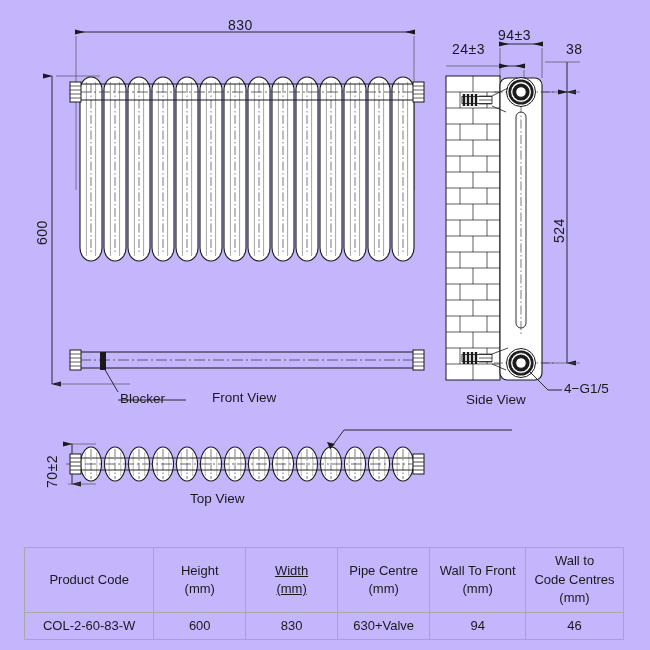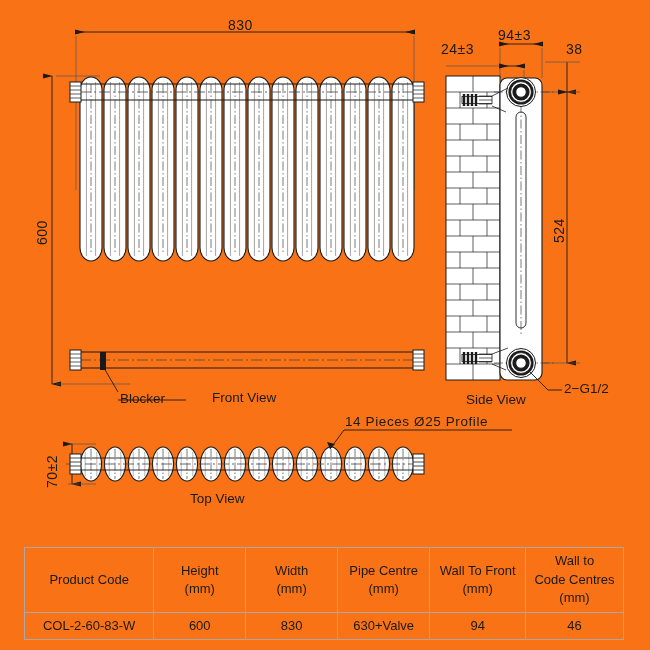--- a/index.html
+++ b/index.html
@@ -1,37 +1,37 @@
 <!DOCTYPE html>
 <html><head>
 <meta charset="utf-8">
 <style>
   html,body{margin:0;padding:0;background:#ffffff;}
   body{width:650px;height:650px;font-family:"Liberation Sans",sans-serif;color:#1a1a1a;}
-  #root{position:relative;width:650px;height:650px;overflow:hidden;background:#f97316;}
+  #root{position:relative;width:650px;height:650px;overflow:hidden;background:#c4b5fd;}
 
   svg.dwg{position:absolute;left:0;top:0;width:650px;height:650px;}
 
   .lbl{position:absolute;font-family:"Liberation Sans",sans-serif;color:#1a1a1a;white-space:nowrap;}
   .dim{font-size:14px;letter-spacing:.5px;}
   .vname{font-size:13.5px;}
   .note{font-size:13.5px;letter-spacing:.6px;}
   .rot90{transform:rotate(-90deg);transform-origin:left top;}
 
   
   #spec-table{position:absolute;left:24px;top:547px;width:600px;border-collapse:collapse;}
   #spec-table td,#spec-table th{
     border:1px solid #a9a9a9;text-align:center;vertical-align:middle;
     font-family:"Liberation Sans",sans-serif;font-size:13px;font-weight:400;color:#1a1a1a;
     padding:0;line-height:1.42;
   }
   #spec-table thead td{height:64px;}
   #spec-table tbody td{height:26px;border-radius:8px;}
   #spec-table td .l2{display:block;}
-  .c0{width:130px;} .c1{width:92px;} .c2{width:92px;}
+  .c0{width:130px;} .c1{width:92px;} .c2{width:92px;text-decoration:underline;}
   .c3{width:92px;}  .c4{width:96px;} .c5{width:98px;}
 </style>
 </head>
 <body>
 
 <div id="root">
 
   <svg class="dwg" viewBox="0 0 650 650">
     <defs>
       <marker id="arrR" markerWidth="10" markerHeight="8" refX="9" refY="4" orient="auto" markerUnits="userSpaceOnUse">
@@ -354,37 +354,36 @@
       </g>
     </g>
   </svg>
 
   <div class="lbl dim" style="left:228px;top:17px;">830</div>
 
   <div class="lbl dim rot90" style="left:34px;top:245px;">600</div>
 
   <div class="lbl dim" style="left:498px;top:27px;">94±3</div>
 
-  <div class="lbl dim" style="left:441px;top:41px;text-align:center;">24±3</div>
+  <div class="lbl dim" style="left:452px;top:41px;text-align:center;">24±3</div>
 
   <div class="lbl dim" style="left:566px;top:41px;">38</div>
 
   <div class="lbl dim rot90" style="left:551px;top:243px;">524</div>
 
   <div class="lbl dim rot90" style="left:44px;top:488px;">70±2</div>
 
   <div class="lbl vname" style="left:120px;top:391px;">Blocker</div>
 
   <div class="lbl vname" style="left:212px;top:390px;">Front View</div>
 
   <div class="lbl vname" style="left:466px;top:392px;">Side View</div>
 
-  <div class="lbl vname" style="left:564px;top:381px;">2−G1/2</div>
-
-  <div class="lbl note" style="left:345px;top:414px;">14  Pieces  Ø25 Profile</div>
+  <div class="lbl vname" style="left:564px;top:381px;">4−G1/5</div>
+
 
   <div class="lbl vname" style="left:190px;top:491px;">Top View</div>
 
   <table id="spec-table">
     <thead>
       <tr>
         <td class="c0">
           <span>Product Code</span>
         </td>
         <td class="c1">

